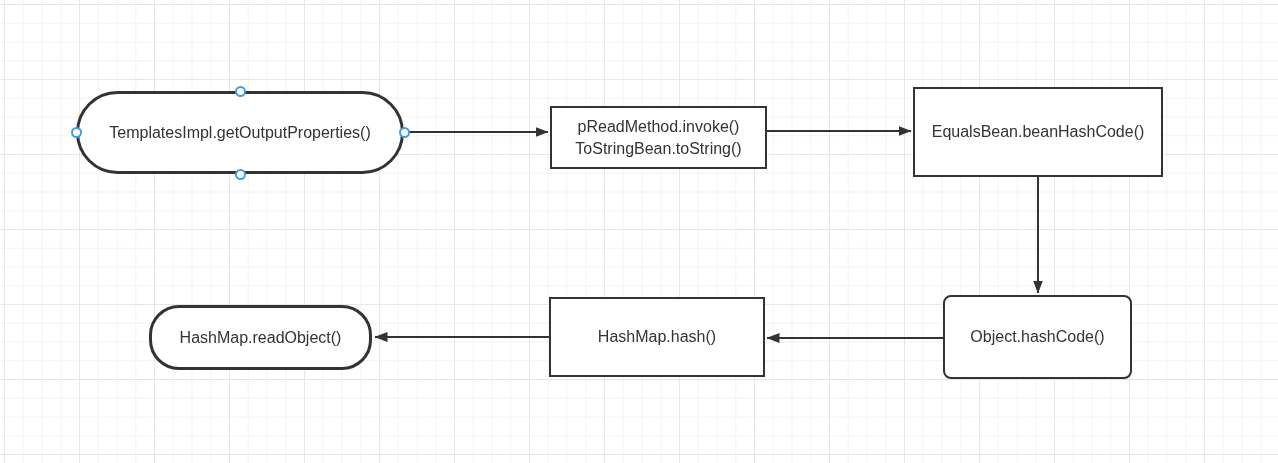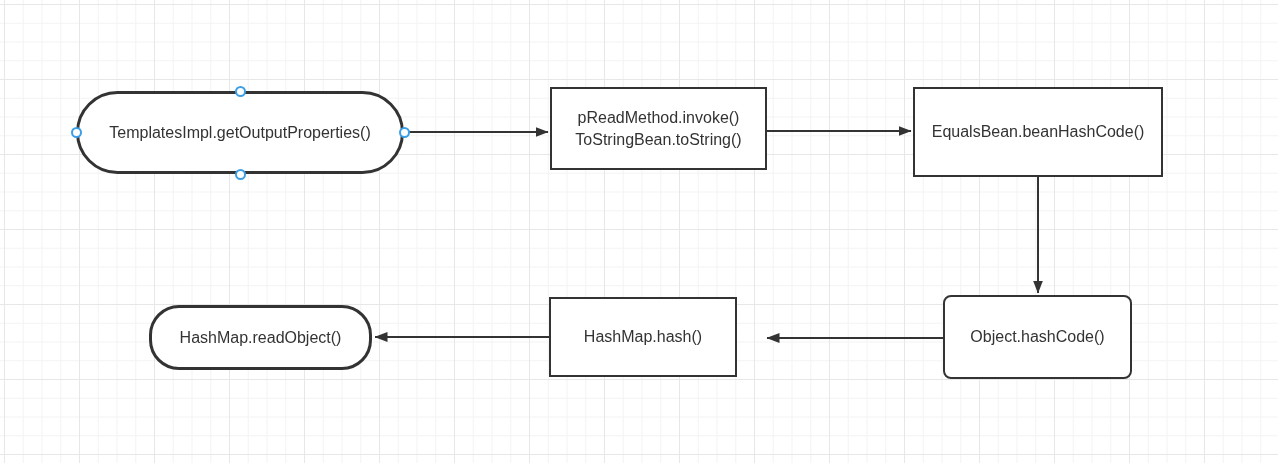--- a/index.html
+++ b/index.html
@@ -95,34 +95,34 @@
     </g>
     <g>
       <line x1="549" y1="337" x2="375" y2="337" marker-end="url(#arrow)"></line>
     </g>
   </svg>
 
   <div class="node stadium" style="left:76px; top:91px; width:328px; height:83px;">
     <span class="node-label">TemplatesImpl.getOutputProperties()</span>
   </div>
 
-  <div class="node rect" style="left:550px; top:87px; width:217px; height:83px;">
+  <div class="node rect" style="left:550px; top:106px; width:217px; height:63px;">
     <span class="node-label">pReadMethod.invoke()
 ToStringBean.toString()</span>
   </div>
 
   <div class="node rect" style="left:913px; top:87px; width:250px; height:90px;text-align:center;">
     <span class="node-label">EqualsBean.beanHashCode()</span>
   </div>
 
   <div class="node rect" style="left:943px; top:295px; width:189px; height:84px;border-radius:8px;">
     <span class="node-label">Object.hashCode()</span>
   </div>
 
-  <div class="node rect" style="left:549px; top:297px; width:188px; height:80px;">
+  <div class="node rect" style="left:549px; top:297px; width:216px; height:80px;">
     <span class="node-label">HashMap.hash()</span>
   </div>
 
   <div class="node rounded" style="left:149px; top:305px; width:223px; height:65px;">
     <span class="node-label">HashMap.readObject()</span>
   </div>
 
   <div class="handle" style="left:234.5px; top:85.5px;"></div>
   <div class="handle" style="left:234.5px; top:168.5px;"></div>
   <div class="handle" style="left:70.5px; top:126.5px;"></div>

